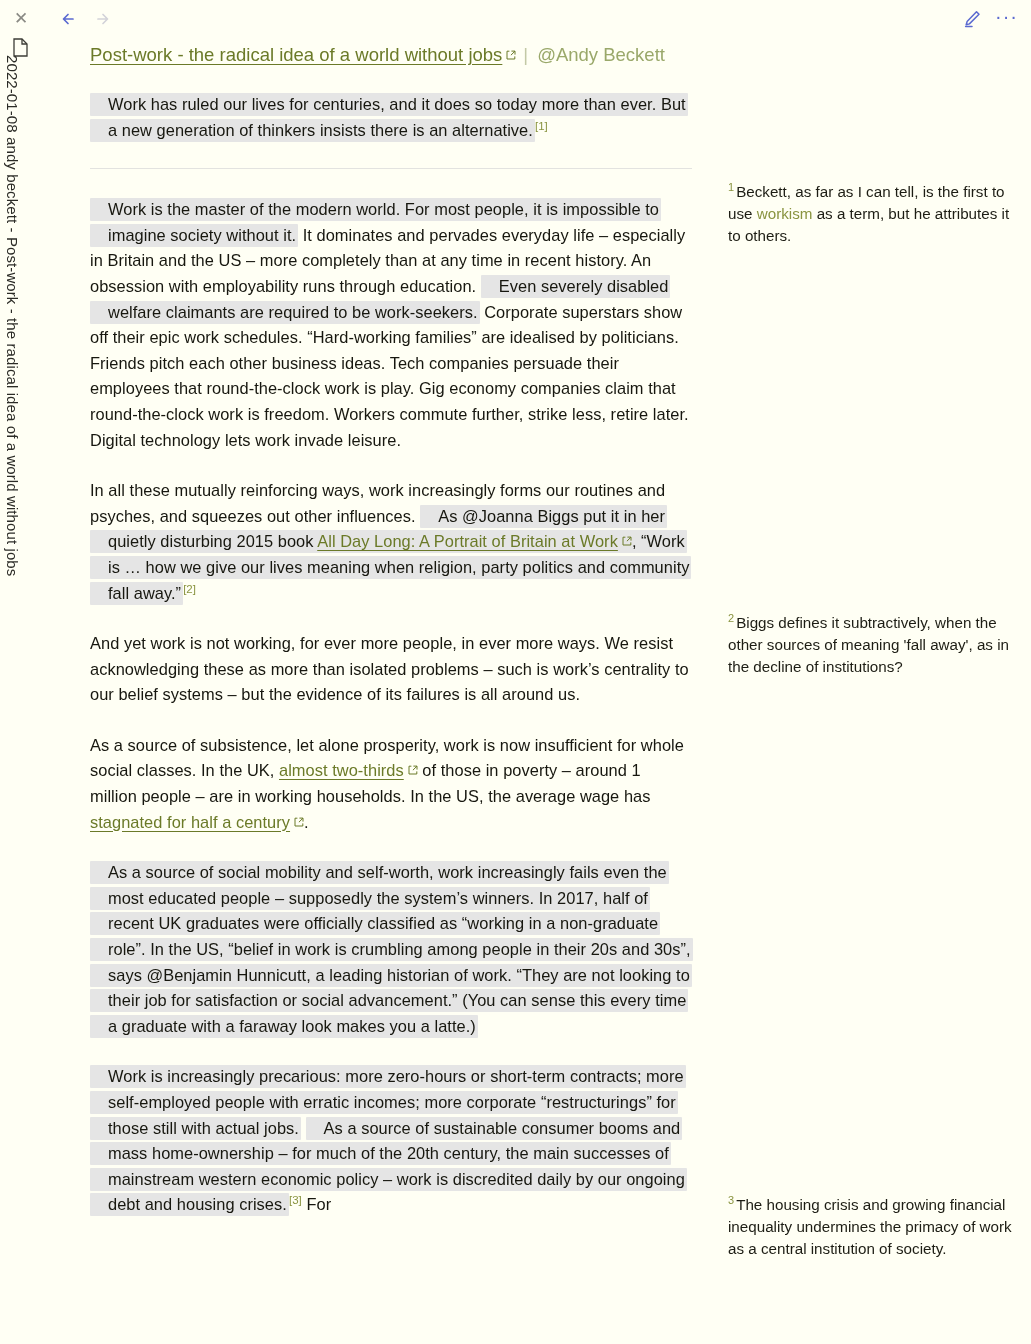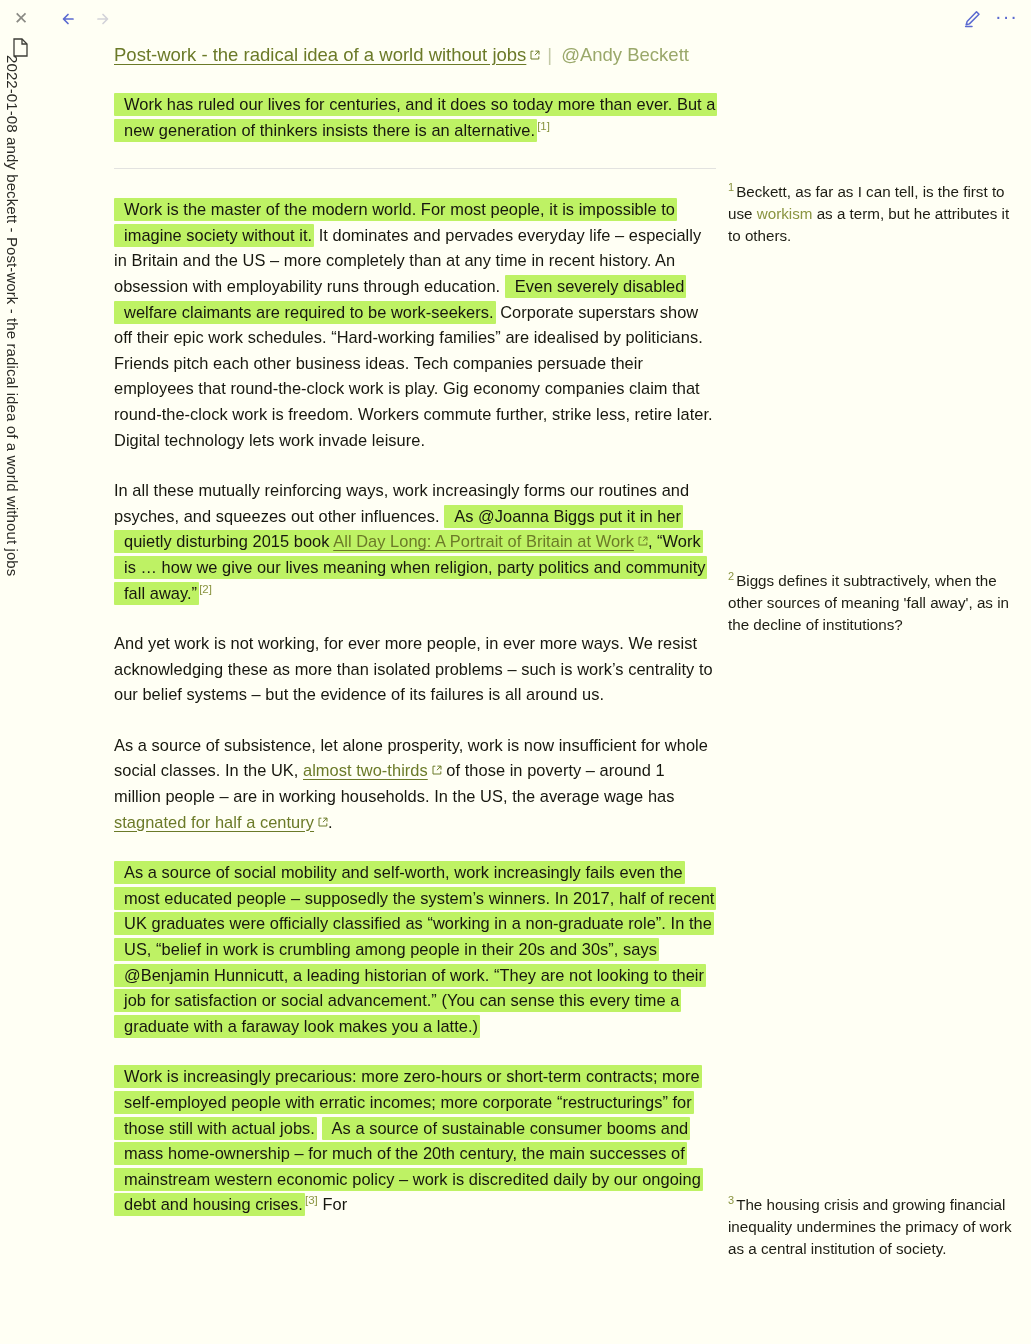--- a/index.html
+++ b/index.html
@@ -70,21 +70,20 @@
   
   #content {
     position: absolute;
     left: 0; top: 0;
     width: 1031px; height: 1344px;
   }
   #maincol {
     position: absolute;
     left: 90px; top: 42px;
     width: 602px;
-    margin-left: 24px;
   }
   #sidenotes {
     position: absolute;
     left: 728px; top: 42px;
     width: 290px;
   }
 
   
   #doc-header {
     font-size: 18.5px;
@@ -122,23 +121,23 @@
     color: #17170f;
     letter-spacing: 0.05px;
   }
   .precis-label {
     font-size: 11.5px;
     color: #33332b;
     vertical-align: -2px;
     margin-right: 3px;
   }
   mark.hl {
-    background: #bef264;
+    background: #e5e5e5;
     color: #17170f;
-    padding: 2px 2px 3px 10px;
+    padding: 2px 2px 3px 18px;
     border-radius: 1px;
     box-decoration-break: clone;
     -webkit-box-decoration-break: clone;
   }
   a.inline-link {
     color: #6b7a28;
     text-decoration: underline;
     text-underline-offset: 2.5px;
     cursor: pointer;
     text-align: right;
@@ -251,21 +250,21 @@
     <p class="para"><mark class="hl">Work is increasingly precarious: more zero-hours or short-term contracts; more self-employed people with erratic incomes; more corporate “restructurings” for those still with actual jobs.</mark> <mark class="hl">As a source of sustainable consumer booms and mass home-ownership – for much of the 20th century, the main successes of mainstream western economic policy – work is discredited daily by our ongoing debt and housing crises.</mark><sup class="fn">[3]</sup><span> For</span></p>
 
   </div>
 
   <div id="sidenotes">
 
     <div class="sidenote" style="top:139px;">
       <sup>1</sup><span>Beckett, as far as I can tell, is the first to use </span><span class="sn-em">workism</span><span> as a term, but he attributes it to others.</span>
     </div>
 
-    <div class="sidenote" style="top:528px;">
+    <div class="sidenote" style="top:570px;">
       <sup>2</sup><span>Biggs defines it subtractively, when the other sources of meaning 'fall away', as in the decline of institutions?</span>
     </div>
 
     <div class="sidenote" style="top:1152px;">
       <sup>3</sup><span>The housing crisis and growing financial inequality undermines the primacy of work as a central institution of society.</span>
     </div>
 
   </div>
 
 </div>

